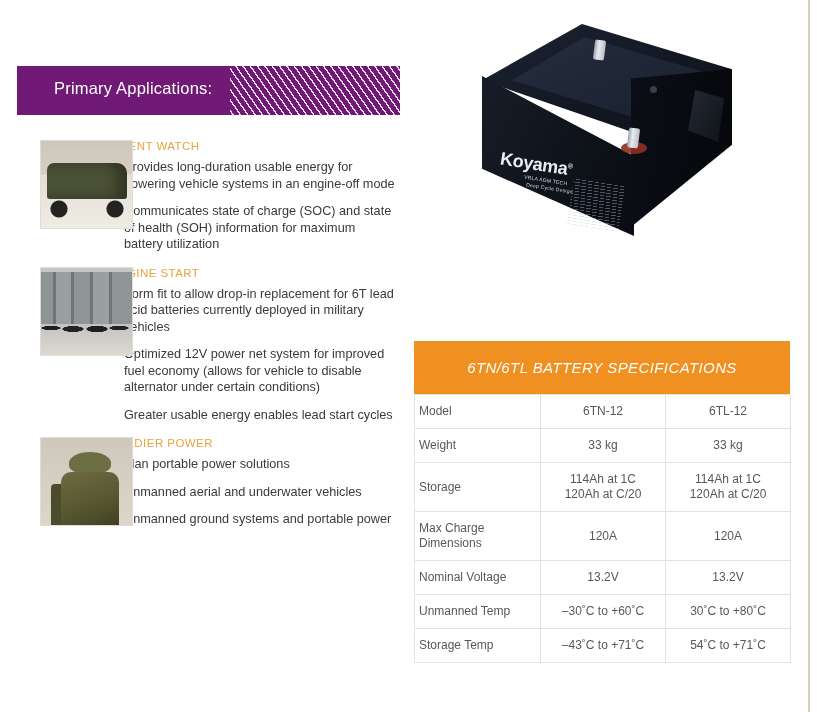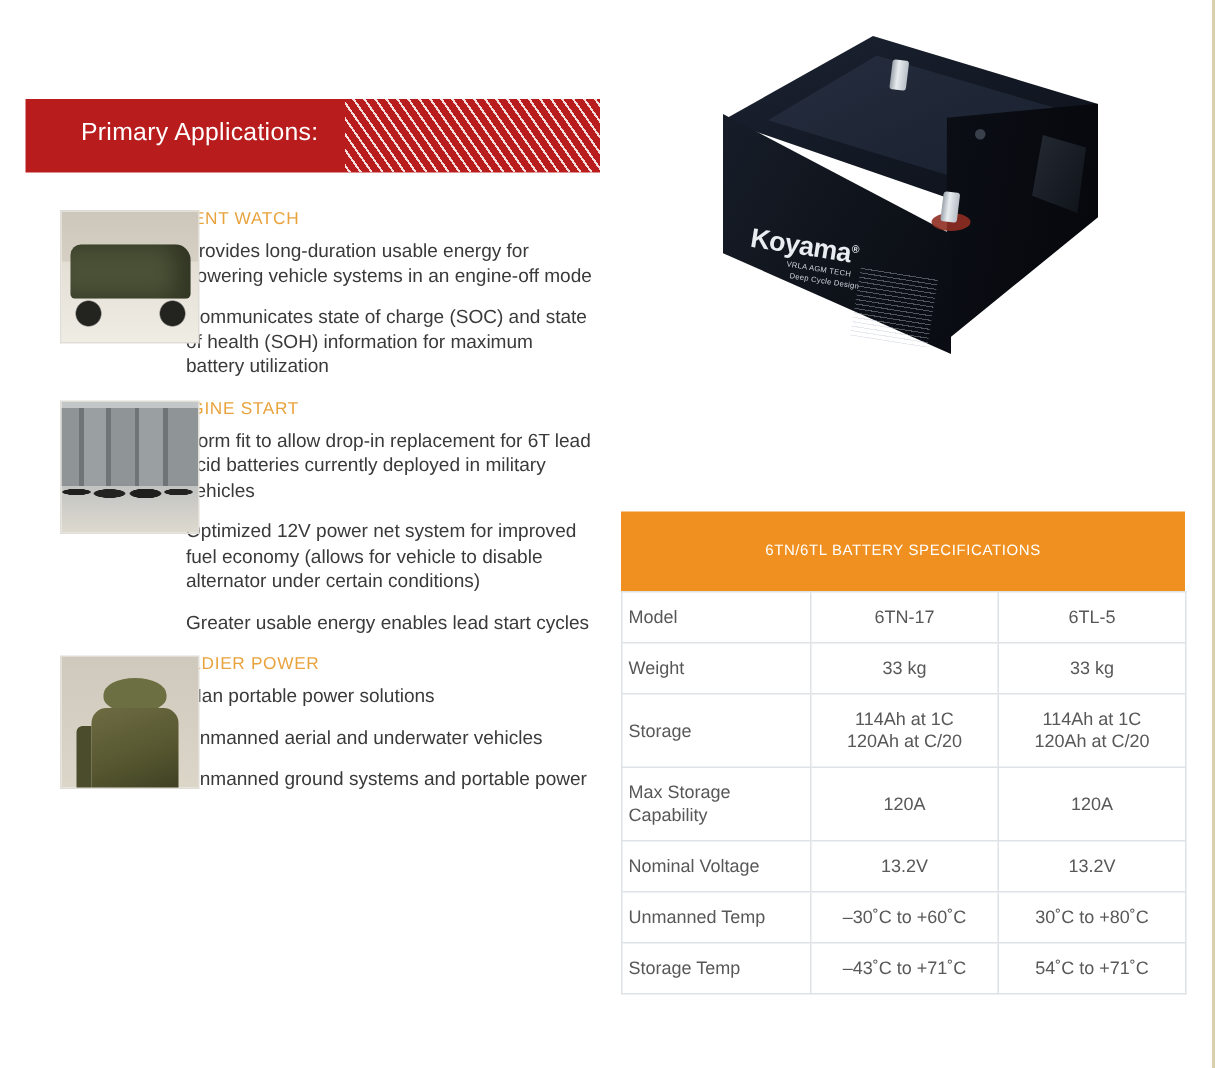--- a/index.html
+++ b/index.html
@@ -27,21 +27,21 @@
     background: #d8cfae;
   }
 
   
   #apps-header {
     position: absolute;
     left: 17px;
     top: 66px;
     width: 383px;
     height: 49px;
-    background: #b91c1c;
+    background: #701a75;
     overflow: hidden;
   }
   #apps-header-title {
     position: absolute;
     left: 37px;
     top: 13px;
     font-size: 16.5px;
     color: #ffffff;
     letter-spacing: 0.2px;
     white-space: nowrap;
@@ -299,26 +299,27 @@
   #spec-table-wrap {
     position: absolute;
     left: 414px;
     top: 341px;
     width: 376px;
   }
   #spec-title {
     height: 53px;
     background: #ef9021;
     color: #ffffff;
-    font-size: 10px;
+    font-size: 15px;
     letter-spacing: .4px;
     display: flex;
     align-items: center;
     justify-content: center;
     text-align: center;
+    font-style: italic;
   }
   table#spec-table {
     width: 376px;
     border-collapse: collapse;
     table-layout: fixed;
   }
   table#spec-table td {
     border: 1px solid #dfe2e6;
     font-size: 12px;
     color: #585858;
@@ -408,37 +409,37 @@
     <div class="bat-sub2">Deep Cycle Design</div>
   </div>
 </div>
 
 <div id="spec-table-wrap">
   <div id="spec-title">6TN/6TL BATTERY SPECIFICATIONS</div>
   <table id="spec-table">
     <tbody>
       <tr>
         <td class="spec-label">Model</td>
-        <td class="spec-val">6TN-17</td>
-        <td class="spec-val">6TL-5</td>
+        <td class="spec-val">6TN-12</td>
+        <td class="spec-val">6TL-12</td>
       </tr>
       <tr>
         <td class="spec-label">Weight</td>
         <td class="spec-val">33 kg</td>
         <td class="spec-val">33 kg</td>
       </tr>
       <tr>
         <td class="spec-label">Storage</td>
         <td class="spec-val two-line">114Ah at 1C
 120Ah at C/20</td>
         <td class="spec-val two-line">114Ah at 1C
 120Ah at C/20</td>
       </tr>
       <tr>
-        <td class="spec-label">Max Storage Capability</td>
+        <td class="spec-label">Max Charge Dimensions</td>
         <td class="spec-val">120A</td>
         <td class="spec-val">120A</td>
       </tr>
       <tr>
         <td class="spec-label">Nominal Voltage</td>
         <td class="spec-val">13.2V</td>
         <td class="spec-val">13.2V</td>
       </tr>
       <tr>
         <td class="spec-label">Unmanned Temp</td>

